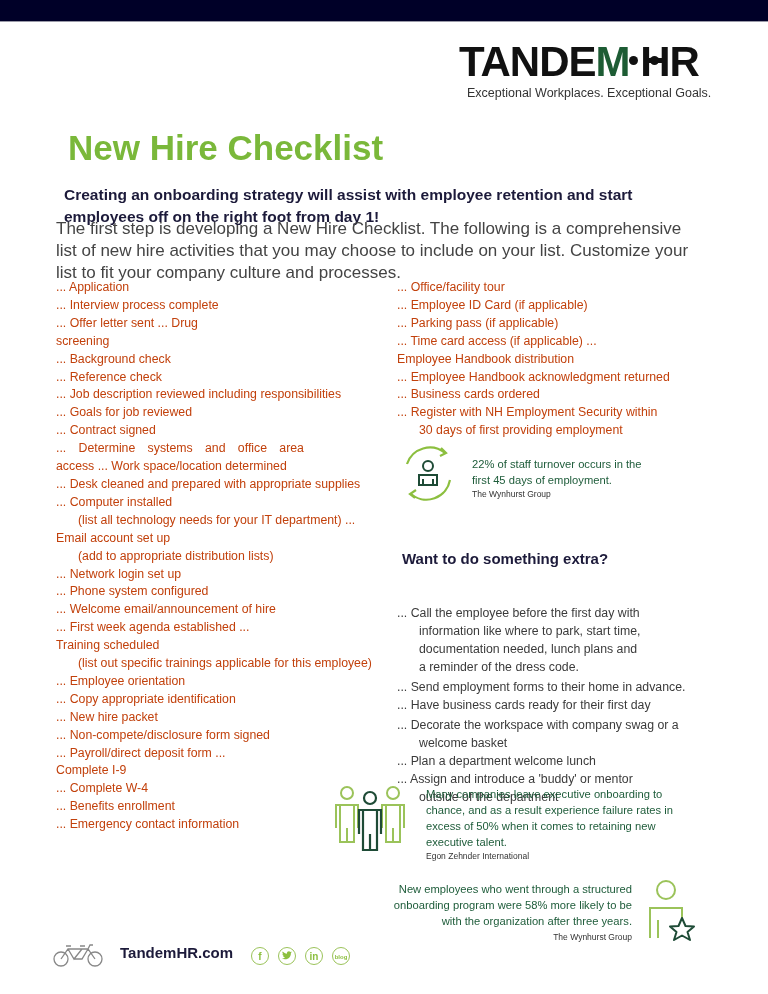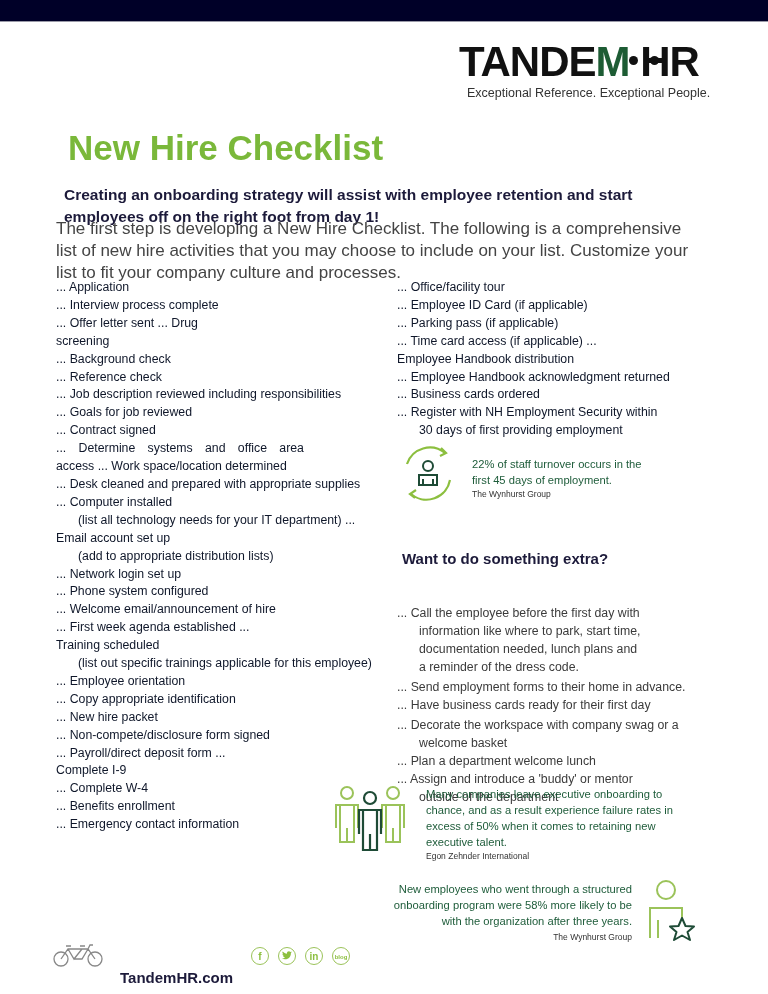--- a/index.html
+++ b/index.html
@@ -7,51 +7,51 @@
   .topbar { position: absolute; left: 0; top: 0; width: 768px; height: 21px; background: #000028; border-bottom: 1px solid #9a9aa8; }
   .logo { position: absolute; left: 459px; top: 40px; width: 260px; }
   .logo-word { font-family: "Liberation Sans", sans-serif; font-weight: 900; font-size: 42px; letter-spacing: -1px; color: #111; line-height: 44px; white-space: nowrap; position: relative; }
   .logo-word .m { color: #1d5c34; position: relative; }
   .logo-dots { position: absolute; left: 170px; top: -11px; }
   .logo-dots span { display: inline-block; width: 9px; height: 9px; border-radius: 50%; background: #111; margin-right: 12px; }
   .logo-tag { font-size: 12.5px; color: #333; margin-top: 2px; margin-left: 8px; white-space: nowrap; }
   .title { position: absolute; left: 56px; top: 116px; font-size: 35px; font-weight: bold; color: #7ab83a; margin: 12px; }
   .lead { position: absolute; left: 56px; top: 176px; width: 600px; font-size: 15.5px; font-weight: bold; color: #1c1a3a; line-height: 22px; margin: 8px; }
   .intro { position: absolute; left: 56px; top: 218px; width: 640px; font-size: 17px; color: #444; line-height: 22px; margin: 0; }
-  .col { position: absolute; font-size: 12.3px; color: #0f172a; }
+  .col { position: absolute; font-size: 12.3px; color: #c2410c; }
   .col-left { left: 56px; top: 279px; width: 310px; }
   .col-right { left: 397px; top: 279px; width: 320px; }
   .line { line-height: 17.9px; white-space: nowrap; }
   .line.indent { padding-left: 22px; }
   .line.just { display: flex; justify-content: space-between; width: 248px; }
   .stat1 { position: absolute; left: 397px; top: 442px; width: 300px; height: 62px; }
   .stat-text { position: absolute; font-size: 11.2px; color: #1e5c3a; line-height: 16px; }
   .stat-src { font-size: 8.5px; color: #333; line-height: 12px; }
   .extra-head { position: absolute; left: 402px; top: 550px; font-size: 15px; font-weight: bold; color: #1c1a3a; margin: 0; }
   .extra { position: absolute; left: 397px; top: 572px; width: 330px; font-size: 12.3px; color: #3b3b3b; margin-top: 32px; }
   .extra .line { line-height: 18px; }
   .extra .gap { margin-top: 2px; }
   .stat2 { position: absolute; left: 330px; top: 782px; width: 400px; height: 80px; }
   .stat3 { position: absolute; left: 380px; top: 878px; width: 340px; height: 70px; }
   .footer { position: absolute; left: 52px; top: 940px; height: 30px; width: 320px; }
-  .footer-url { position: absolute; left: 68px; top: 4px; font-size: 15px; font-weight: bold; color: #1c1a3a; margin-top: 25px; }
+  .footer-url { position: absolute; left: 68px; top: 4px; font-size: 15px; font-weight: bold; color: #1c1a3a; }
   .social { position: absolute; top: 7px; width: 18px; height: 18px; border: 1.5px solid #9bc35a; border-radius: 50%; color: #8cbf3f; font-size: 10px; font-weight: bold; text-align: center; line-height: 18px; box-sizing: border-box; }
   .social.small { font-size: 6px; }
 </style>
 </head>
 <body>
 
 <div class="topbar"></div>
 
 <div class="logo">
   <div class="logo-word">
     <div class="logo-dots"><span></span><span></span></div>
     <span>TANDE</span><span class="m">M</span><span> HR</span>
   </div>
-  <div class="logo-tag">Exceptional Reference.  Exceptional People.</div>
+  <div class="logo-tag">Exceptional Workplaces.  Exceptional Goals.</div>
 </div>
 
 <h1 class="title">New Hire Checklist</h1>
 <p class="lead">Creating an onboarding strategy will assist with employee retention and start employees off on the right foot from day 1!</p>
 <p class="intro">The first step is developing a New Hire Checklist. The following is a comprehensive list of new hire activities that you may choose to include on your list. Customize your list to fit your company culture and processes.</p>
 
 <div class="col col-left">
   <div class="line">... Application</div>
   <div class="line">... Interview process complete</div>
   <div class="line">... Offer letter sent ... Drug</div>

